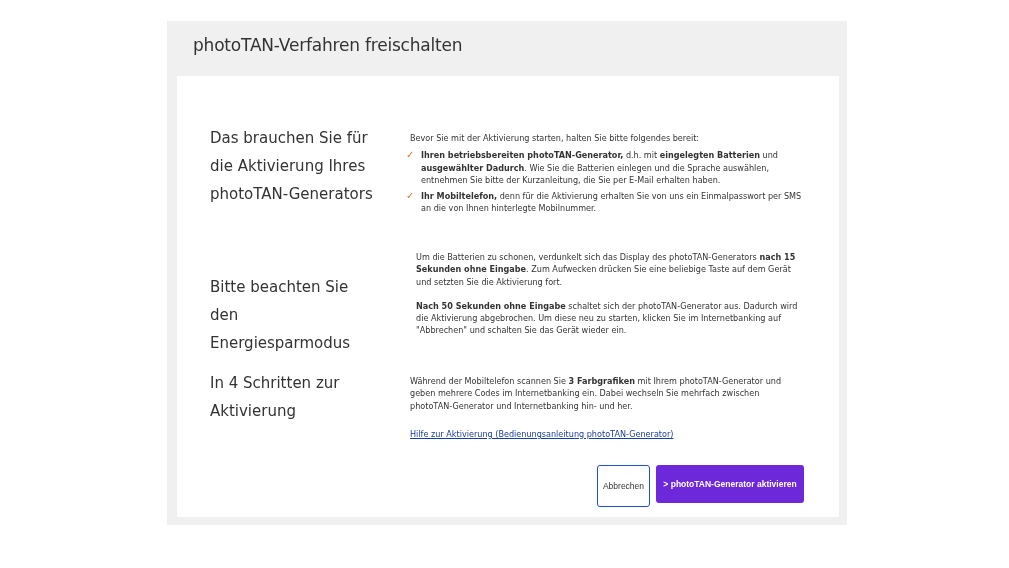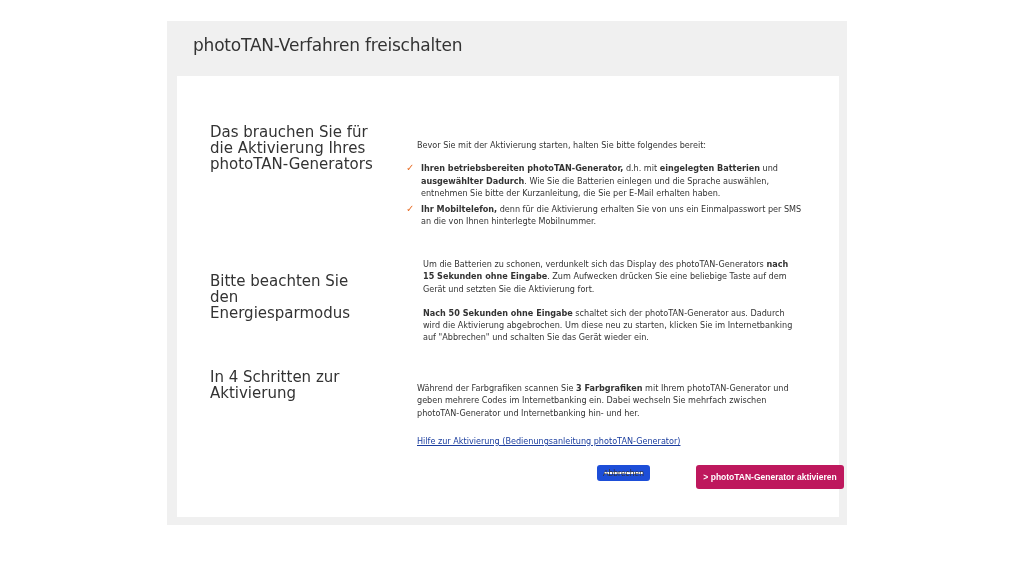--- a/index.html
+++ b/index.html
@@ -1,31 +1,31 @@
 <!DOCTYPE html>
 <html><head>
 <meta charset="utf-8">
 <style>
   html, body { margin:0; padding:0; background:#ffffff; }
   body { width:1009px; height:568px; position:relative; overflow:hidden; font-family:"DejaVu Sans", sans-serif; color:#333; }
   .panel { position:absolute; left:167px; top:21px; width:680px; height:504px; background:#f0f0f0; }
   .page-title { position:absolute; left:10px; top:-2px; font-size:17px; color:#333; font-weight:normal; margin:16px; letter-spacing:-0.2px; }
   .card { position:absolute; left:10px; top:55px; width:662px; height:441px; background:#ffffff; }
   .section { position:absolute; left:0; width:662px; }
-  .sec-title { position:absolute; left:33px; width:165px; font-size:15px; line-height:16px; color:#333; margin:0; font-weight:normal; }
+  .sec-title { position:absolute; left:33px; width:165px; font-size:15px; line-height:28px; color:#333; margin:0; font-weight:normal; }
   .sec-body { position:absolute; left:229px; width:400px; font-size:8.1px; line-height:12.3px; color:#333; }
-  .sec-body p { margin:11px; }
+  .sec-body p { margin:4px; }
   .sec-body b { font-weight:bold; color:#333; }
   ul.checks { list-style:none; margin:5px 0 0 0; padding:0; }
   ul.checks li { position:relative; padding-left:15px; margin-bottom:4px; }
   .check { position:absolute; left:0; top:0; color:#e8702a; font-size:10px; line-height:12px; }
   .help-link { color:#1a3d9e; text-decoration:underline; font-size:8.1px; }
   .btn { position:absolute; font-size:8.5px; display:flex; align-items:center; justify-content:center; box-sizing:border-box; border-radius:3px; cursor:pointer; }
-  .btn-cancel { left:420px; top:389px; width:53px; height:16px; background:#fff; border:7px solid #1d4ed8; color:#333; }
-  .btn-primary { left:479px; top:389px; width:148px; height:24px; background:#be185d; color:#fff; font-weight:bold; border:none;margin-left:40px; }
+  .btn-cancel { left:420px; top:389px; width:53px; height:42px; background:#fff; border:1px solid #1d4ed8; color:#333; }
+  .btn-primary { left:479px; top:389px; width:148px; height:38px; background:#6d28d9; color:#fff; font-weight:bold; border:none; }
 </style>
 </head>
 <body>
 
 <div class="panel">
   <h1 class="page-title">photoTAN-Verfahren freischalten</h1>
 
   <div class="card">
 
     <div class="section" style="top:48px;">
@@ -49,21 +49,21 @@
       <h2 class="sec-title" style="top:0; width:140px;margin-top:28px;">Bitte beachten Sie den Energiesparmodus</h2>
       <div class="sec-body" style="top:2px; left:235px; width:395px;">
         <p><span>Um die Batterien zu schonen, verdunkelt sich das Display des photoTAN-Generators </span><b>nach 15 Sekunden ohne Eingabe</b><span>. Zum Aufwecken drücken Sie eine beliebige Taste auf dem Gerät und setzten Sie die Aktivierung fort.</span></p>
         <p style="margin-top:12px;"><b>Nach 50 Sekunden ohne Eingabe</b><span> schaltet sich der photoTAN-Generator aus. Dadurch wird die Aktivierung abgebrochen. Um diese neu zu starten, klicken Sie im Internetbanking auf "Abbrechen" und schalten Sie das Gerät wieder ein.</span></p>
       </div>
     </div>
 
     <div class="section" style="top:293px;">
       <h2 class="sec-title" style="top:0; width:140px;">In 4 Schritten zur Aktivierung</h2>
       <div class="sec-body" style="top:2px;">
-        <p><span>Während der Farbgrafiken scannen Sie </span><b>3 Farbgrafiken</b><span> mit Ihrem photoTAN-Generator und geben mehrere Codes im Internetbanking ein. Dabei wechseln Sie mehrfach zwischen photoTAN-Generator und Internetbanking hin- und her.</span></p>
+        <p><span>Während der Mobiltelefon scannen Sie </span><b>3 Farbgrafiken</b><span> mit Ihrem photoTAN-Generator und geben mehrere Codes im Internetbanking ein. Dabei wechseln Sie mehrfach zwischen photoTAN-Generator und Internetbanking hin- und her.</span></p>
         <p style="margin-top:16px;"><a class="help-link" href="#">Hilfe zur Aktivierung (Bedienungsanleitung photoTAN-Generator)</a></p>
       </div>
     </div>
 
     <button class="btn btn-cancel">Abbrechen</button>
     <button class="btn btn-primary">&gt; photoTAN-Generator aktivieren</button>
   </div>
 </div>
 
 </body></html>

